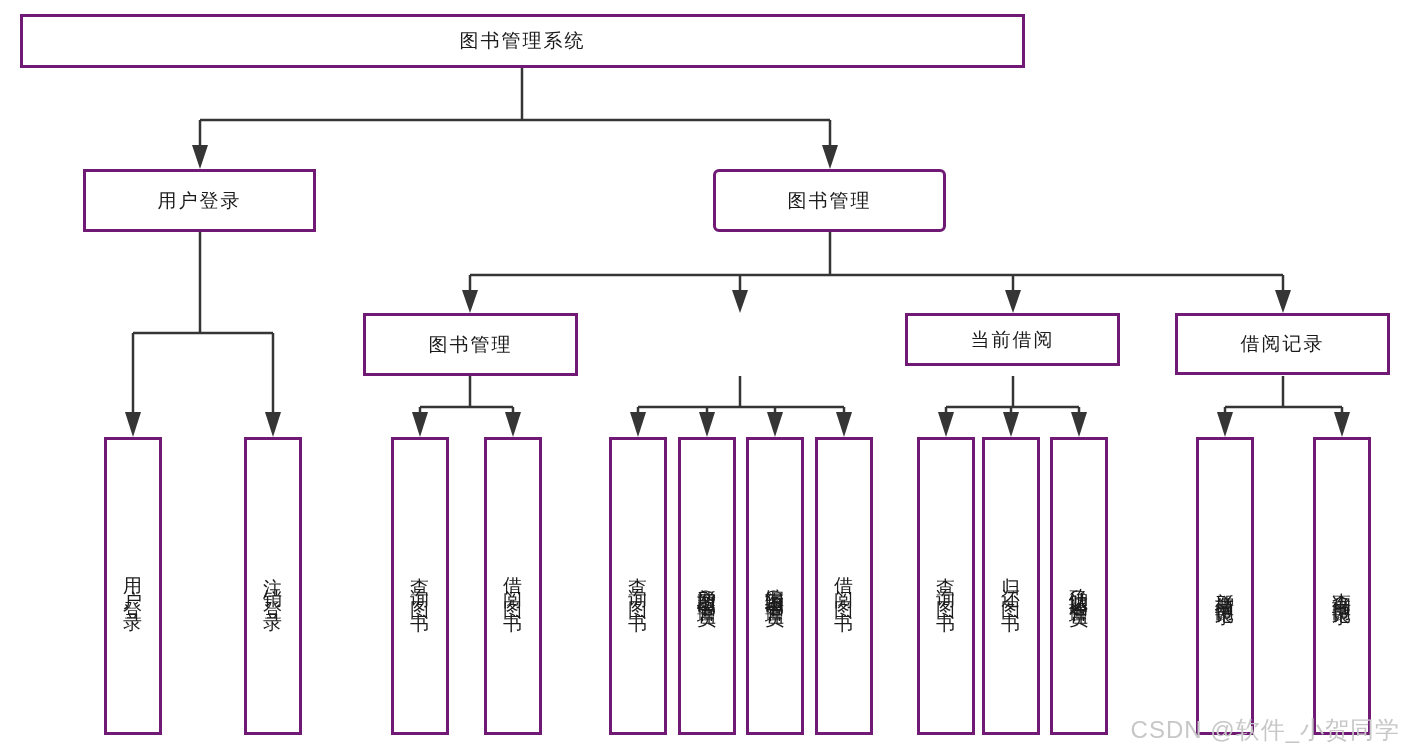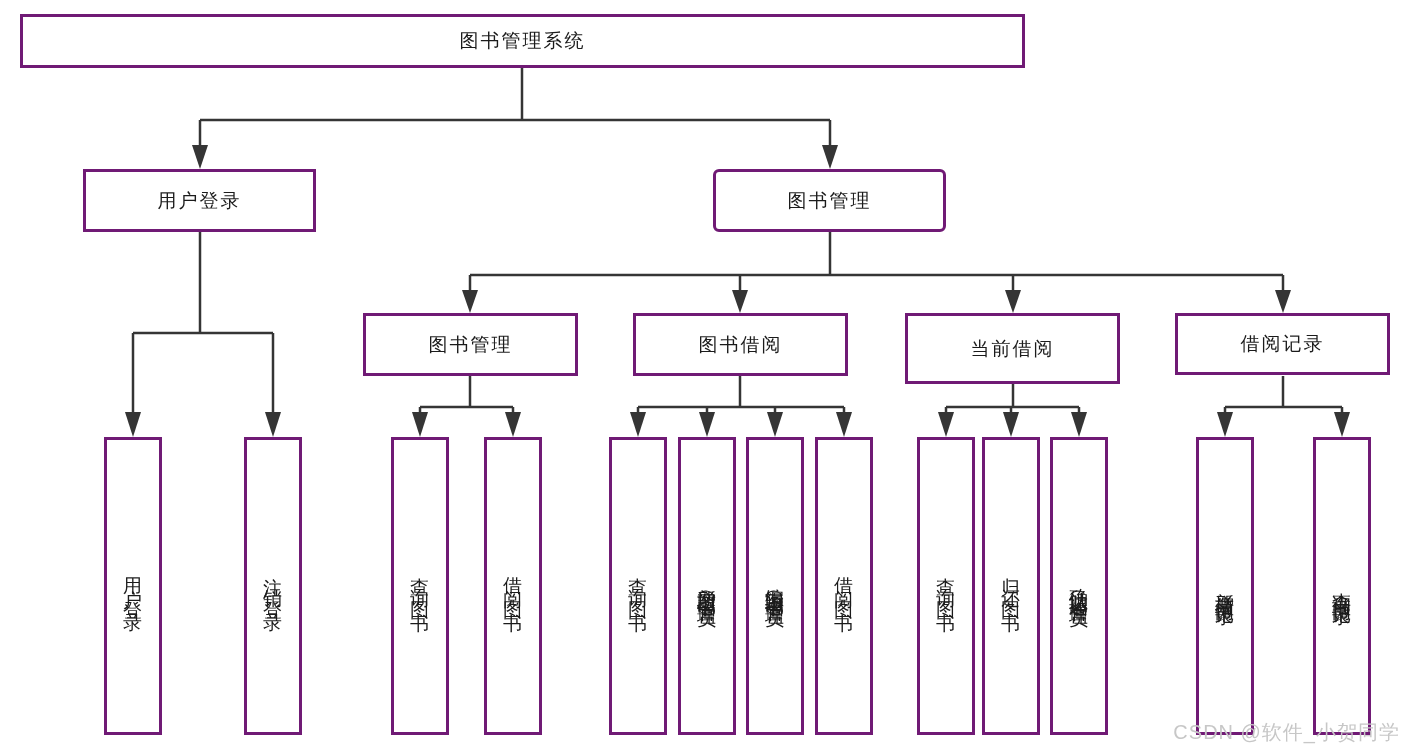--- a/index.html
+++ b/index.html
@@ -36,21 +36,21 @@
     text-orientation: mixed;
     font-size: 19px;
     letter-spacing: 12px;
     line-height: 1;
   }
   .v-text.tight { letter-spacing: 3px; }
   .watermark {
     position: absolute;
     right: 5px;
     bottom: 1px;
-    font-size: 20px;
+    font-size: 24px;
     color: #c7c7c7;
     letter-spacing: 1px;
     z-index: 3;
     white-space: nowrap;
   }
 </style>
 </head>
 <body>
 
 <div class="canvas">
@@ -127,22 +127,21 @@
       <polygon points="1334,412 1350,412 1342,437"></polygon>
     </g>
   </svg>
 
   <div class="node h-node root-node" style="left:20px; top:14px; width:1005px; height:54px;">图书管理系统</div>
 
   <div class="node h-node" style="left:83px; top:169px; width:233px; height:63px;">用户登录</div>
   <div class="node h-node" style="left:713px; top:169px; width:233px; height:63px;border-radius:6px;">图书管理</div>
 
   <div class="node h-node" style="left:363px; top:313px; width:215px; height:63px;">图书管理</div>
-  <div class="node h-node" style="left:633px; top:313px; width:215px; height:63px;">图书借阅</div>
-  <div class="node h-node" style="left:905px; top:313px; width:215px; height:71px;">当前借阅</div>
+  <div class="node h-node" style="left:905px; top:313px; width:215px; height:53px;">当前借阅</div>
   <div class="node h-node" style="left:1175px; top:313px; width:215px; height:62px;">借阅记录</div>
 
   <div class="node v-node" style="left:104px;">
     <span class="v-text">用户登录</span>
   </div>
   <div class="node v-node" style="left:244px;">
     <span class="v-text">注销登录</span>
   </div>
 
   <div class="node v-node" style="left:391px;">

